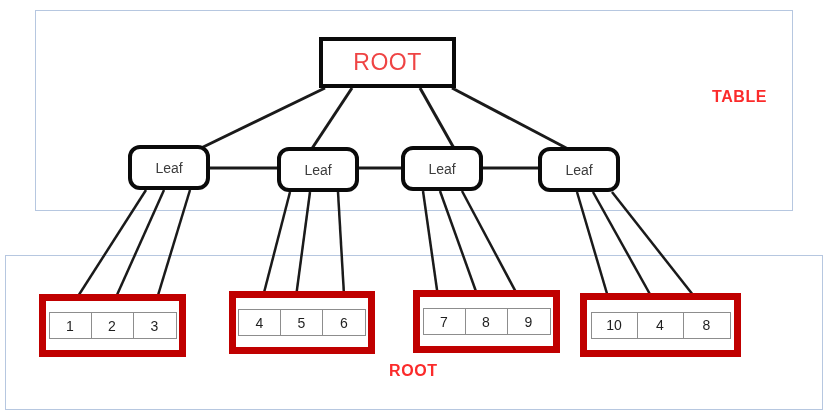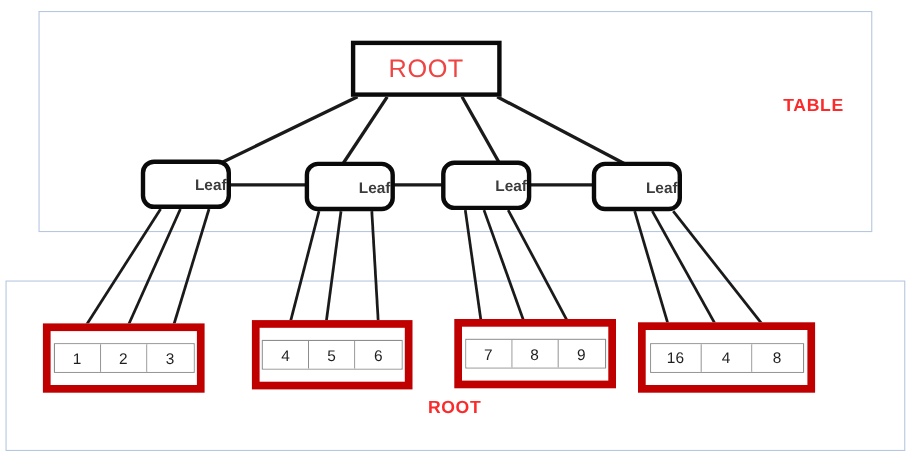--- a/index.html
+++ b/index.html
@@ -66,23 +66,22 @@
   
   .leaf-node {
     position: absolute;
     width: 82px; height: 45px;
     border: 4px solid #0a0a0a;
     border-radius: 12px;
     background: #ffffff;
     box-sizing: border-box;
     display: flex;
     align-items: center;
-    justify-content: flex-end;
+    justify-content: center;
     z-index: 3;
-    font-weight: bold;
   }
   .leaf-node .node-text {
     font-size: 14px;
     color: #3c3c3c;
   }
   #leaf-0 { left: 128px; top: 145px; }
   #leaf-1 { left: 277px; top: 147px; }
   #leaf-2 { left: 401px; top: 146px; }
   #leaf-3 { left: 538px; top: 147px; }
 
@@ -194,21 +193,21 @@
   </div>
   <div class="row-group" id="group-2">
     <div class="cell-row">
       <div class="cell">7</div>
       <div class="cell">8</div>
       <div class="cell">9</div>
     </div>
   </div>
   <div class="row-group" id="group-3">
     <div class="cell-row">
-      <div class="cell">16</div>
+      <div class="cell">10</div>
       <div class="cell">4</div>
       <div class="cell">8</div>
     </div>
   </div>
 
   <div class="region-label" id="index-label">TABLE</div>
   <div class="region-label" id="table-label">ROOT</div>
 
 </div>
 

